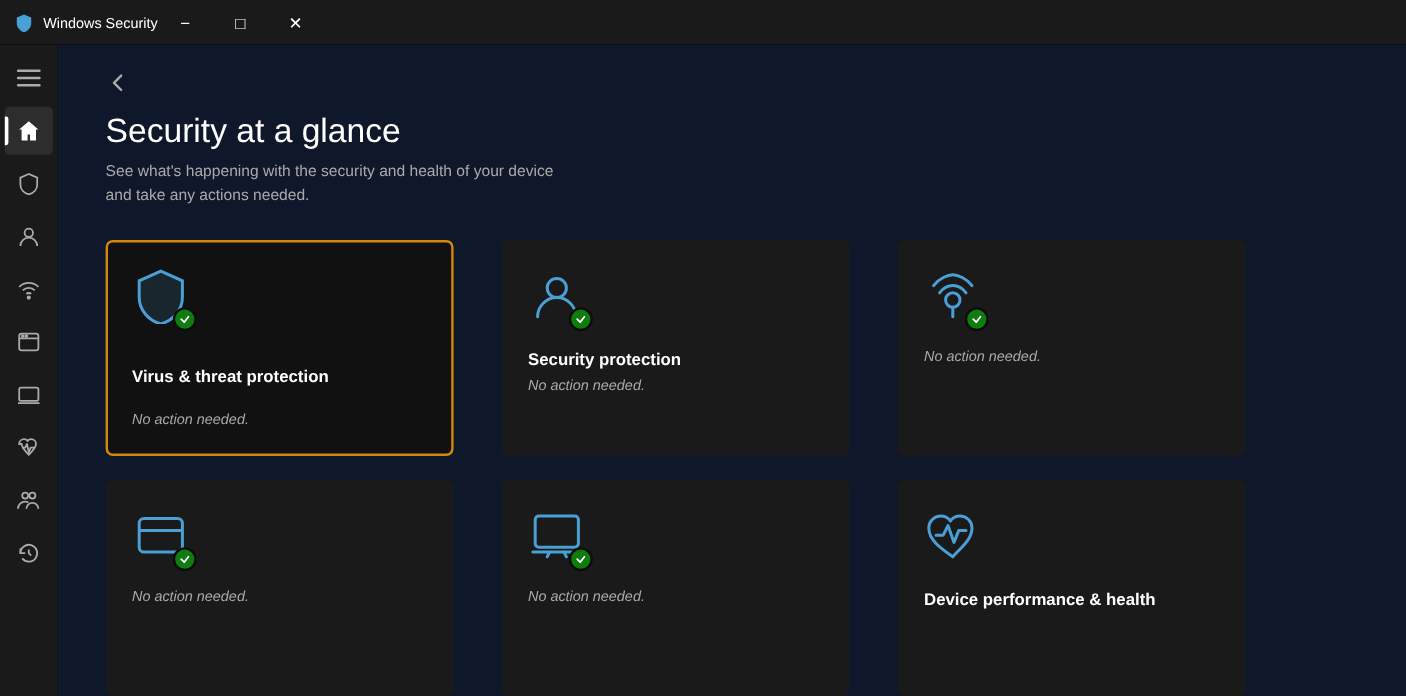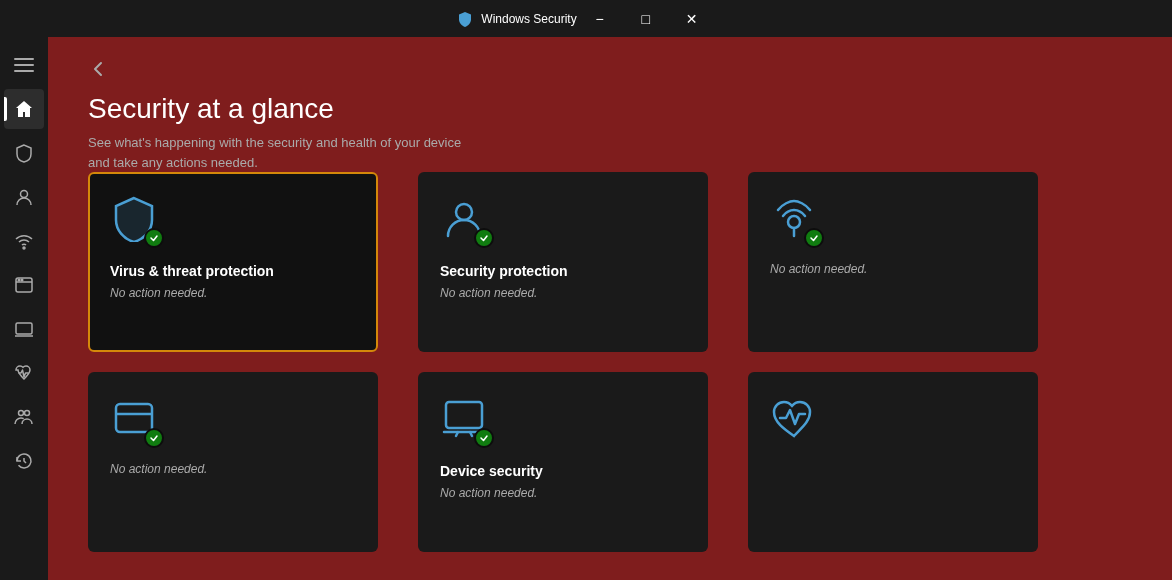--- a/index.html
+++ b/index.html
@@ -11,21 +11,21 @@
       font-family: 'Segoe UI', Arial, sans-serif;
       overflow: hidden;
       display: flex;
       flex-direction: column;
     }
 
     
     .title-bar {
       display: flex;
       align-items: center;
-      justify-content: center;
+      justify-content: flex-start;
       background: #1a1a1a;
       height: 37px;
       padding: 0 12px;
       flex-shrink: 0;
     }
     .title-bar-left {
       display: flex;
       align-items: center;
       gap: 8px;
     }
@@ -98,21 +98,21 @@
       border-radius: 0 2px 2px 0;
     }
     .sidebar-item svg {
       width: 20px;
       height: 20px;
     }
 
     
     .content {
       flex: 1;
-      background: #7f1d1d;
+      background: #0f172a;
       padding: 0 40px;
       overflow-y: auto;
     }
 
     .back-btn {
       display: flex;
       align-items: center;
       margin-top: 16px;
       margin-bottom: 8px;
       color: #aaa;
@@ -124,20 +124,21 @@
 
     .page-title {
       font-size: 28px;
       font-weight: 300;
       color: #fff;
       margin-bottom: 8px;
     }
     .page-subtitle {
       font-size: 13px;
       color: #aaa;
+      margin-bottom: 28px;
       max-width: 500px;
       line-height: 1.5;
     }
 
     
     .cards-grid {
       display: grid;
       grid-template-columns: repeat(3, 290px);
       gap: 20px;
       column-gap: 40px;
@@ -150,20 +151,21 @@
       cursor: pointer;
       border: 2px solid transparent;
       min-height: 180px;
       display: flex;
       flex-direction: column;
       position: relative;
     }
     .card.highlighted {
       border: 2.5px solid #d4880a;
       background: #111;
+      justify-content: space-between;
     }
 
     .card-icon-wrapper {
       position: relative;
       width: 52px;
       height: 52px;
       margin-bottom: 16px;
     }
     .card-icon-wrapper svg.main-icon {
       width: 48px;
@@ -387,29 +389,29 @@
             <rect x="6" y="8" width="36" height="26" rx="3" stroke="#4a9fd4" stroke-width="2.5"></rect>
             <path d="M4 38h40" stroke="#4a9fd4" stroke-width="2.5" stroke-linecap="round"></path>
             <path d="M18 38l-2 4M30 38l2 4" stroke="#4a9fd4" stroke-width="2.5" stroke-linecap="round"></path>
           </svg>
           <div class="card-check">
             <svg viewBox="0 0 10 10" fill="none">
               <path d="M2 5l2.5 2.5L8 3" stroke="#fff" stroke-width="1.5" stroke-linecap="round" stroke-linejoin="round"></path>
             </svg>
           </div>
         </div>
-        <div class="card-title">Device security</div>
         <div class="card-status">No action needed.</div>
       </div>
 
       <div class="card">
         <div class="card-icon-wrapper">
           <svg class="main-icon" viewBox="0 0 48 48" fill="none">
             <path d="M24 42C14 35 4 28 4 18c0-5.5 4.5-10 10-10 3.2 0 6 1.5 8 3.9C24 9.5 26.8 8 30 8c5.5 0 10 4.5 10 10 0 10-10 17-16 24z" stroke="#4a9fd4" stroke-width="2.5" fill="none"></path>
             <path d="M10 24h6l4-8 5 14 4-10h6" stroke="#4a9fd4" stroke-width="2.5" stroke-linecap="round" stroke-linejoin="round"></path>
           </svg>
         </div>
+        <div class="card-title">Device performance &amp; health</div>
         <div class="card-status"></div>
       </div>
 
     </div>
   </div>
 </div>
 
 </body></html>

